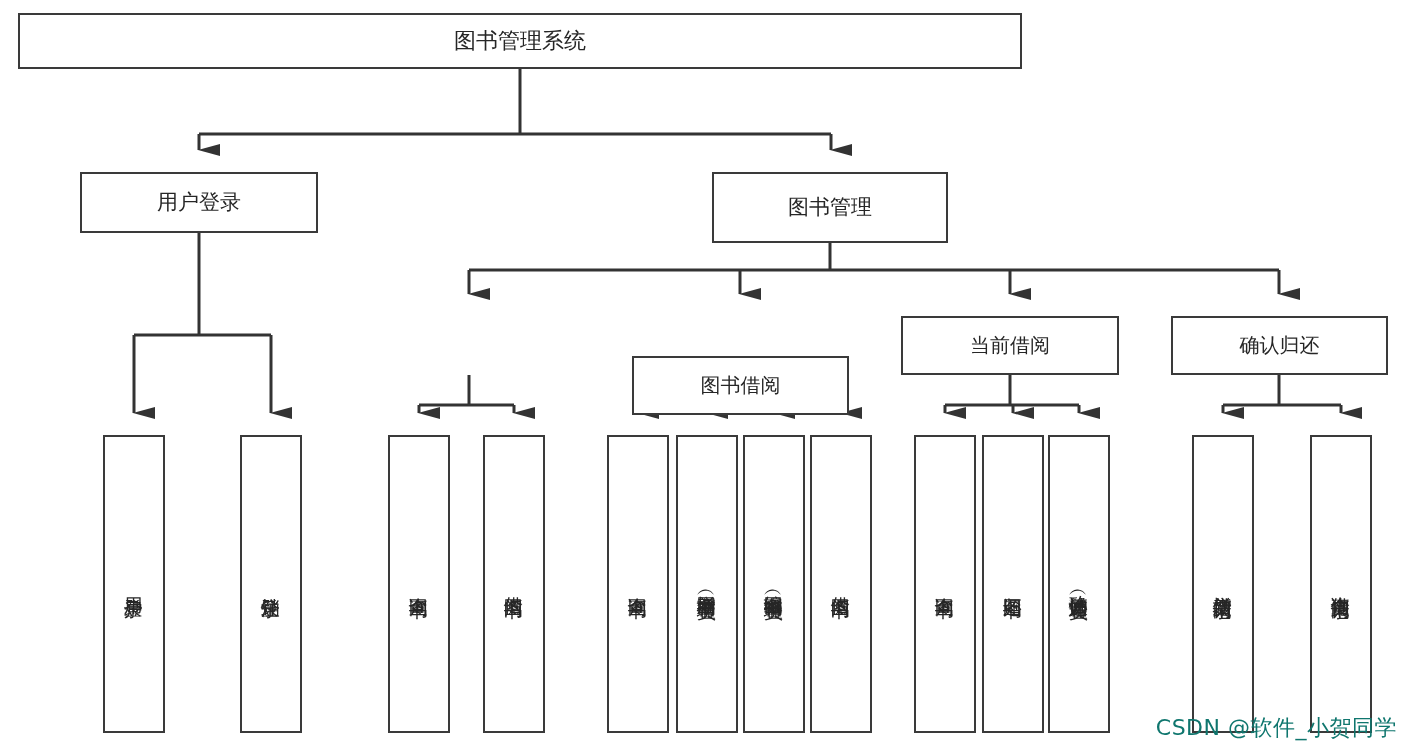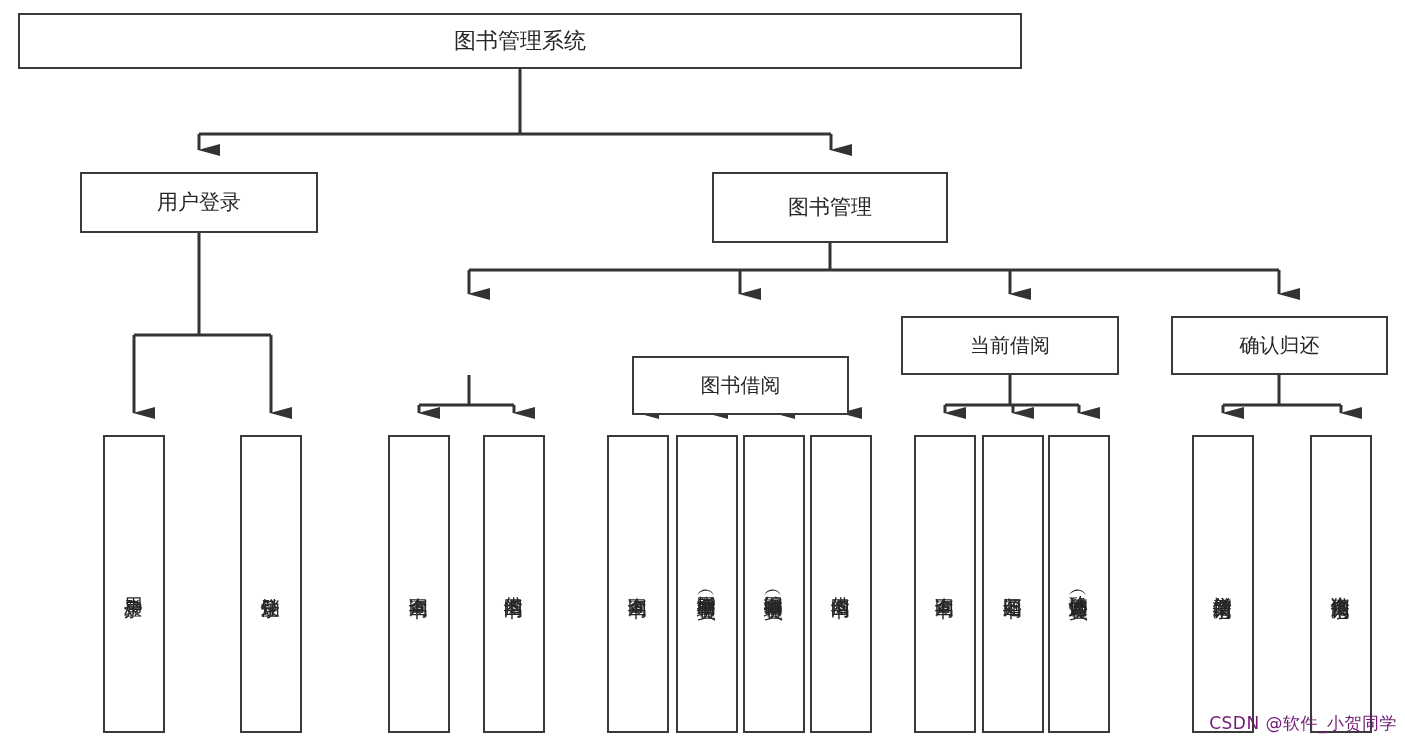--- a/index.html
+++ b/index.html
@@ -57,23 +57,23 @@
   .node.leaf .vtext {
     writing-mode: vertical-rl;
     text-orientation: upright;
     display: block;
     white-space: normal;
     max-height: 100%;
   }
   #watermark {
     position: absolute;
     right: 8px;
-    bottom: 12px;
-    font-size: 17px;
-    color: #701a75;
+    bottom: 4px;
+    font-size: 22px;
+    color: #0f766e;
     white-space: nowrap;
     letter-spacing: 0.5px;
   }
 </style>
 </head>
 <body>
 
 <div id="canvas">
 
   <svg id="edges" viewBox="0 0 1405 747" xmlns="http://www.w3.org/2000/svg">

